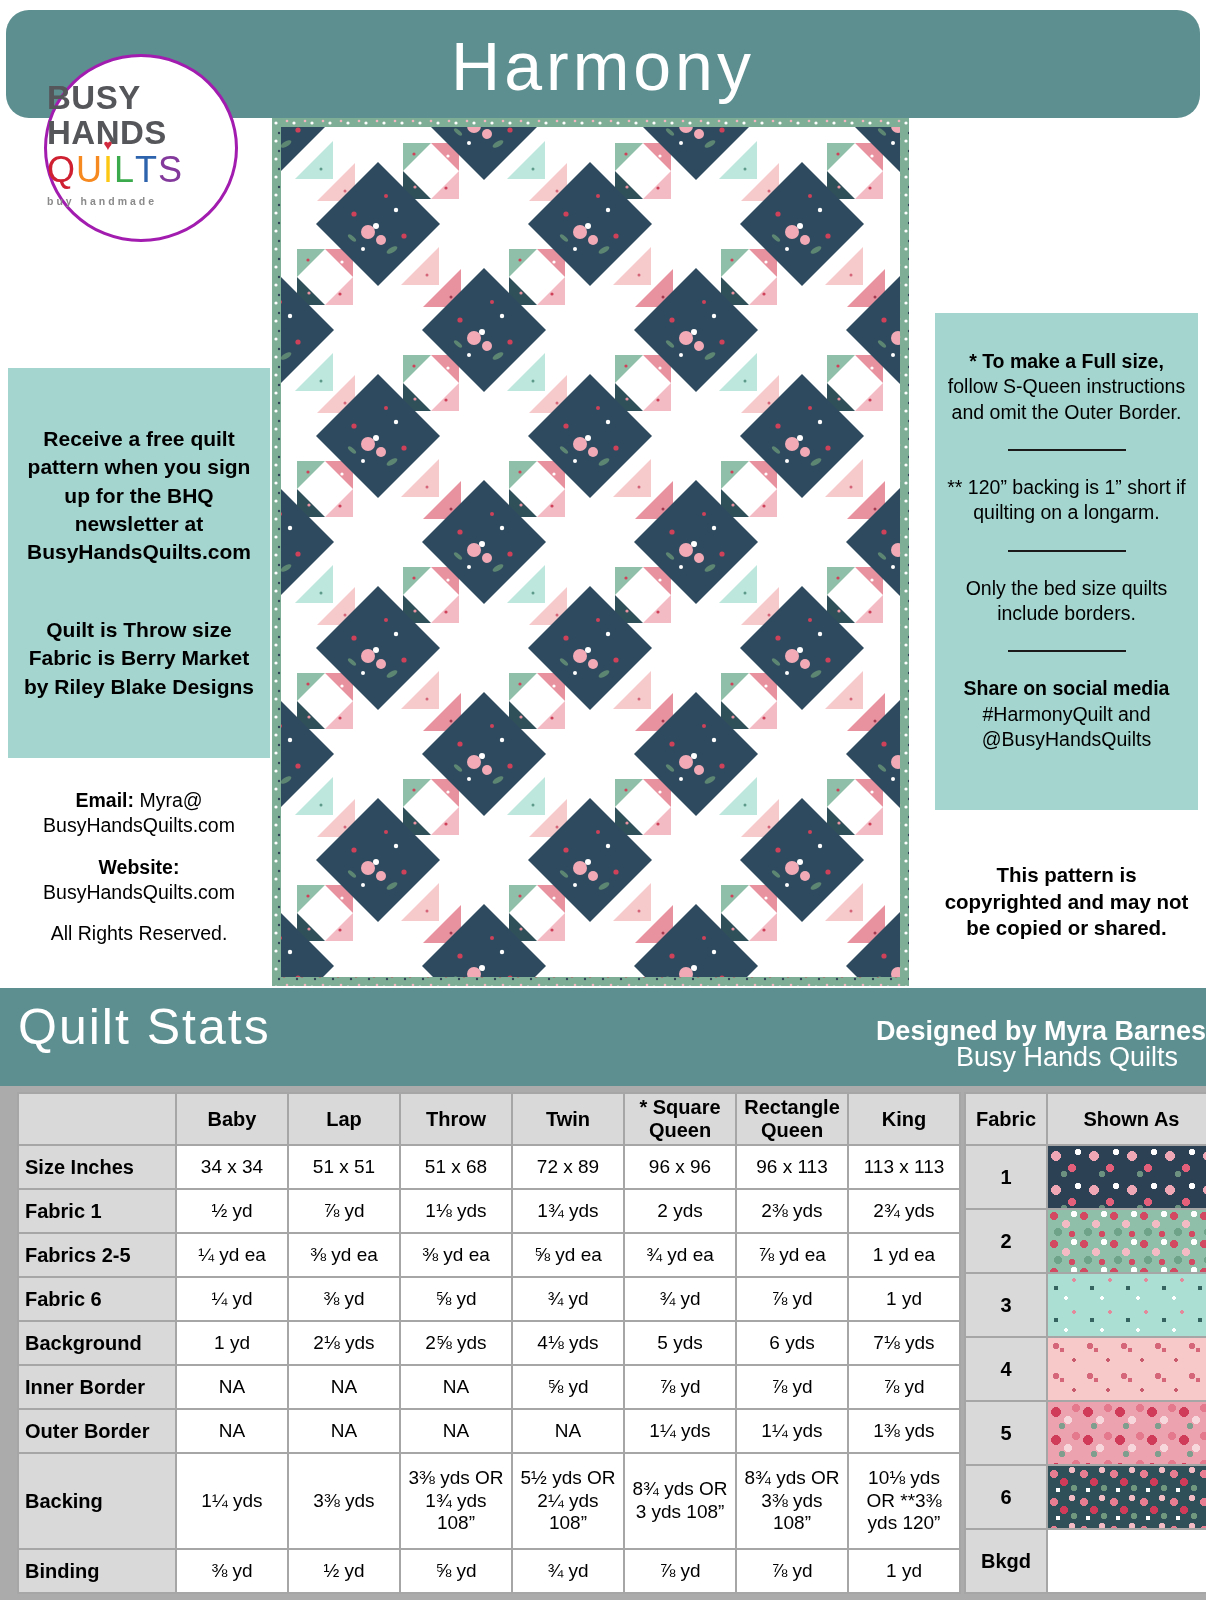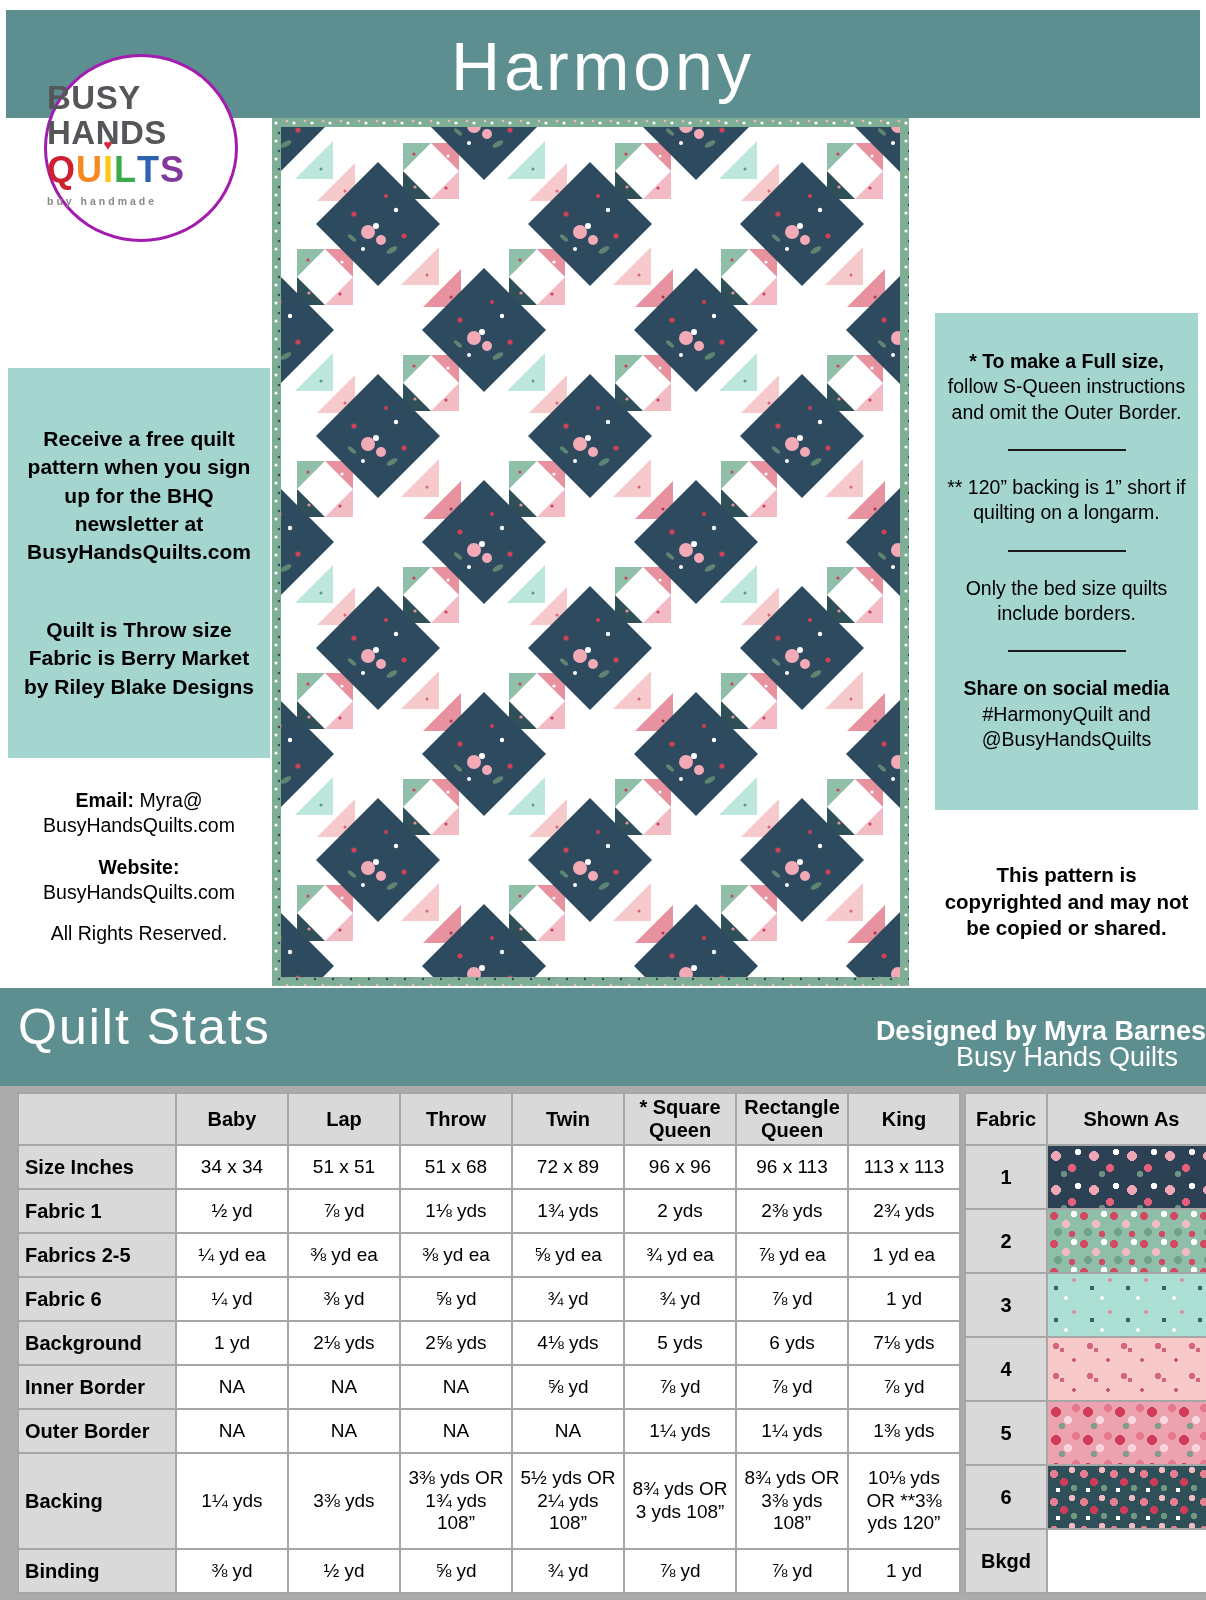--- a/index.html
+++ b/index.html
@@ -1,29 +1,29 @@
 <!DOCTYPE html>
 <html><head>
 <meta charset="utf-8">
 <style>
   html,body { margin:0; padding:0; background:#fff; }
   .page { position:relative; width:1206px; height:1600px; background:#fff;
           font-family:"Liberation Sans", sans-serif; overflow:hidden; color:#000; }
 
   
-  .top-banner { position:absolute; left:6px; top:10px; right:6px; height:108px; background:#5e8f90; }
+  .top-banner { position:absolute; left:6px; top:10px; right:6px; height:108px; background:#5e8f90;border-radius:23px; }
   .top-banner .title { text-align:center; font-size:68px; font-weight:300; color:#fff;
                        line-height:112px; letter-spacing:4px; }
 
   
   .logo { position:absolute; left:44px; top:54px; width:194px; height:188px; background:#fff;
           border:3px solid #a21caf; border-radius:50%; box-sizing:border-box; text-align:left; z-index:5; }
   .logo-line { font-size:33px; font-weight:bold; color:#55565a; line-height:1.05; letter-spacing:0.5px; }
   .logo-line.first { margin-top:24px; }
-  .logo-quilts { font-size:36px; font-weight:bold; letter-spacing:1px; line-height:1.1; }
+  .logo-quilts { font-size:36px; font-weight:normal; letter-spacing:1px; line-height:1.1; }
   .logo-quilts span { display:inline-block; }
   .has-heart { position:relative; }
   .heart { position:absolute; left:50%; transform:translateX(-50%); top:-13px; font-size:15px;
            color:#d2293e; font-style:normal; }
   .logo-tagline { font-size:10.5px; color:#8a8a8a; letter-spacing:3px; margin-top:5px; font-weight:bold; }
 
   
   .quilt { position:absolute; left:272px; top:118px; width:637px; height:868px; }
 
   

